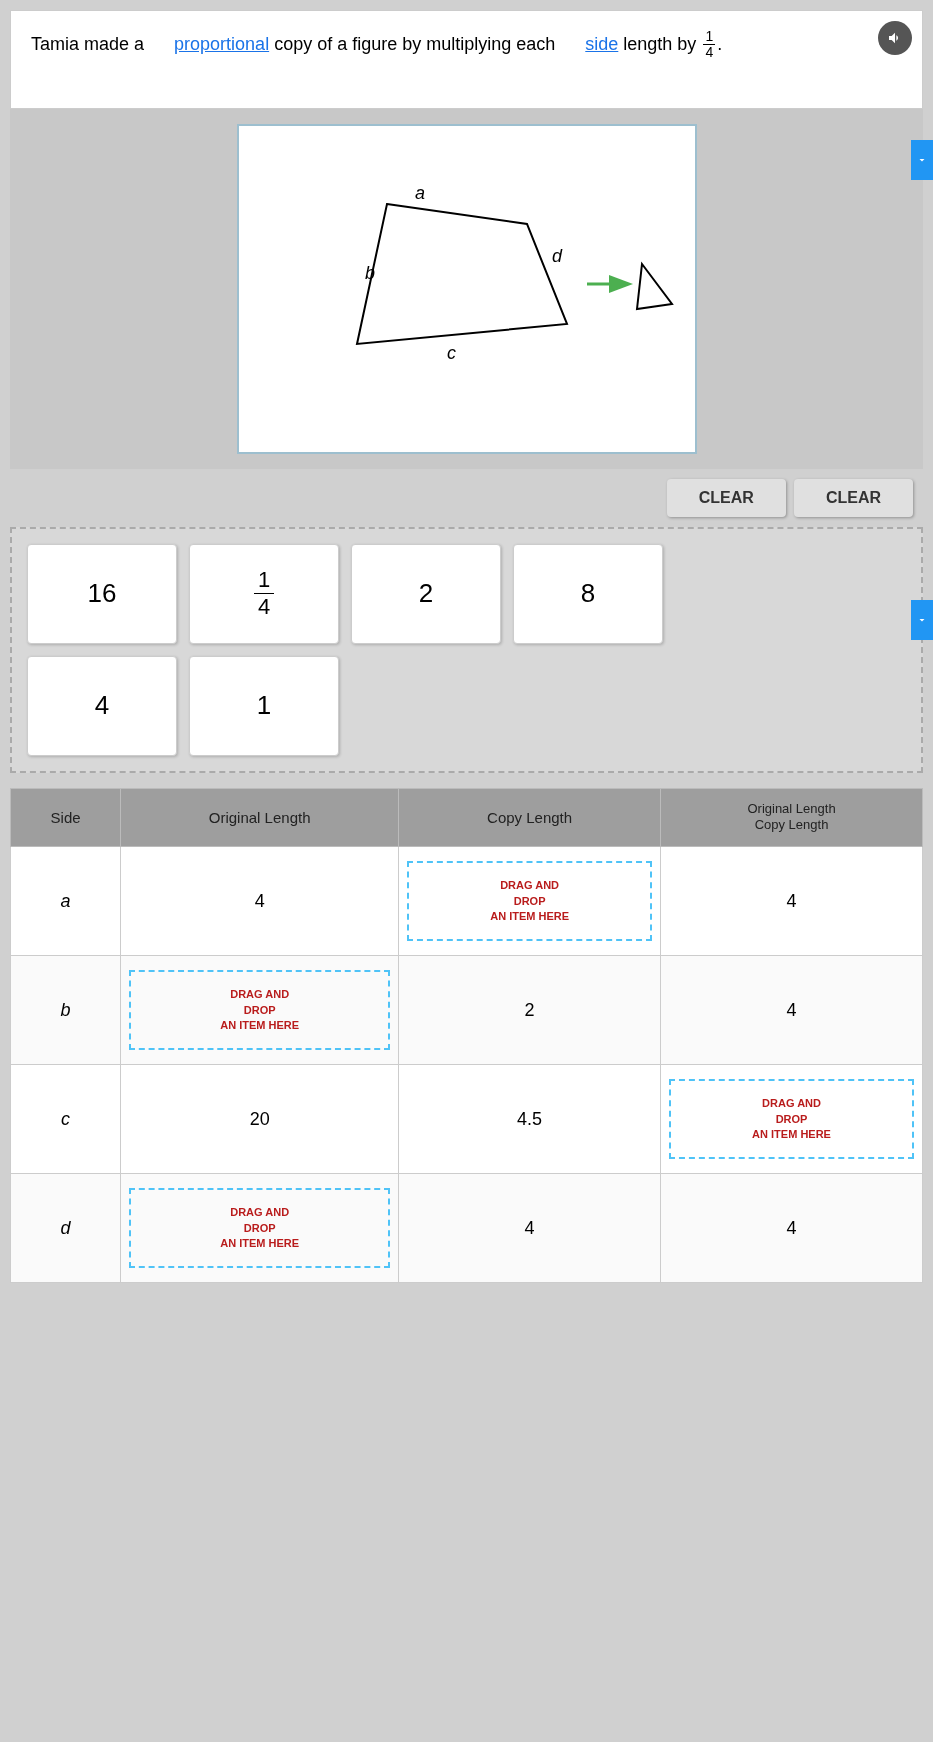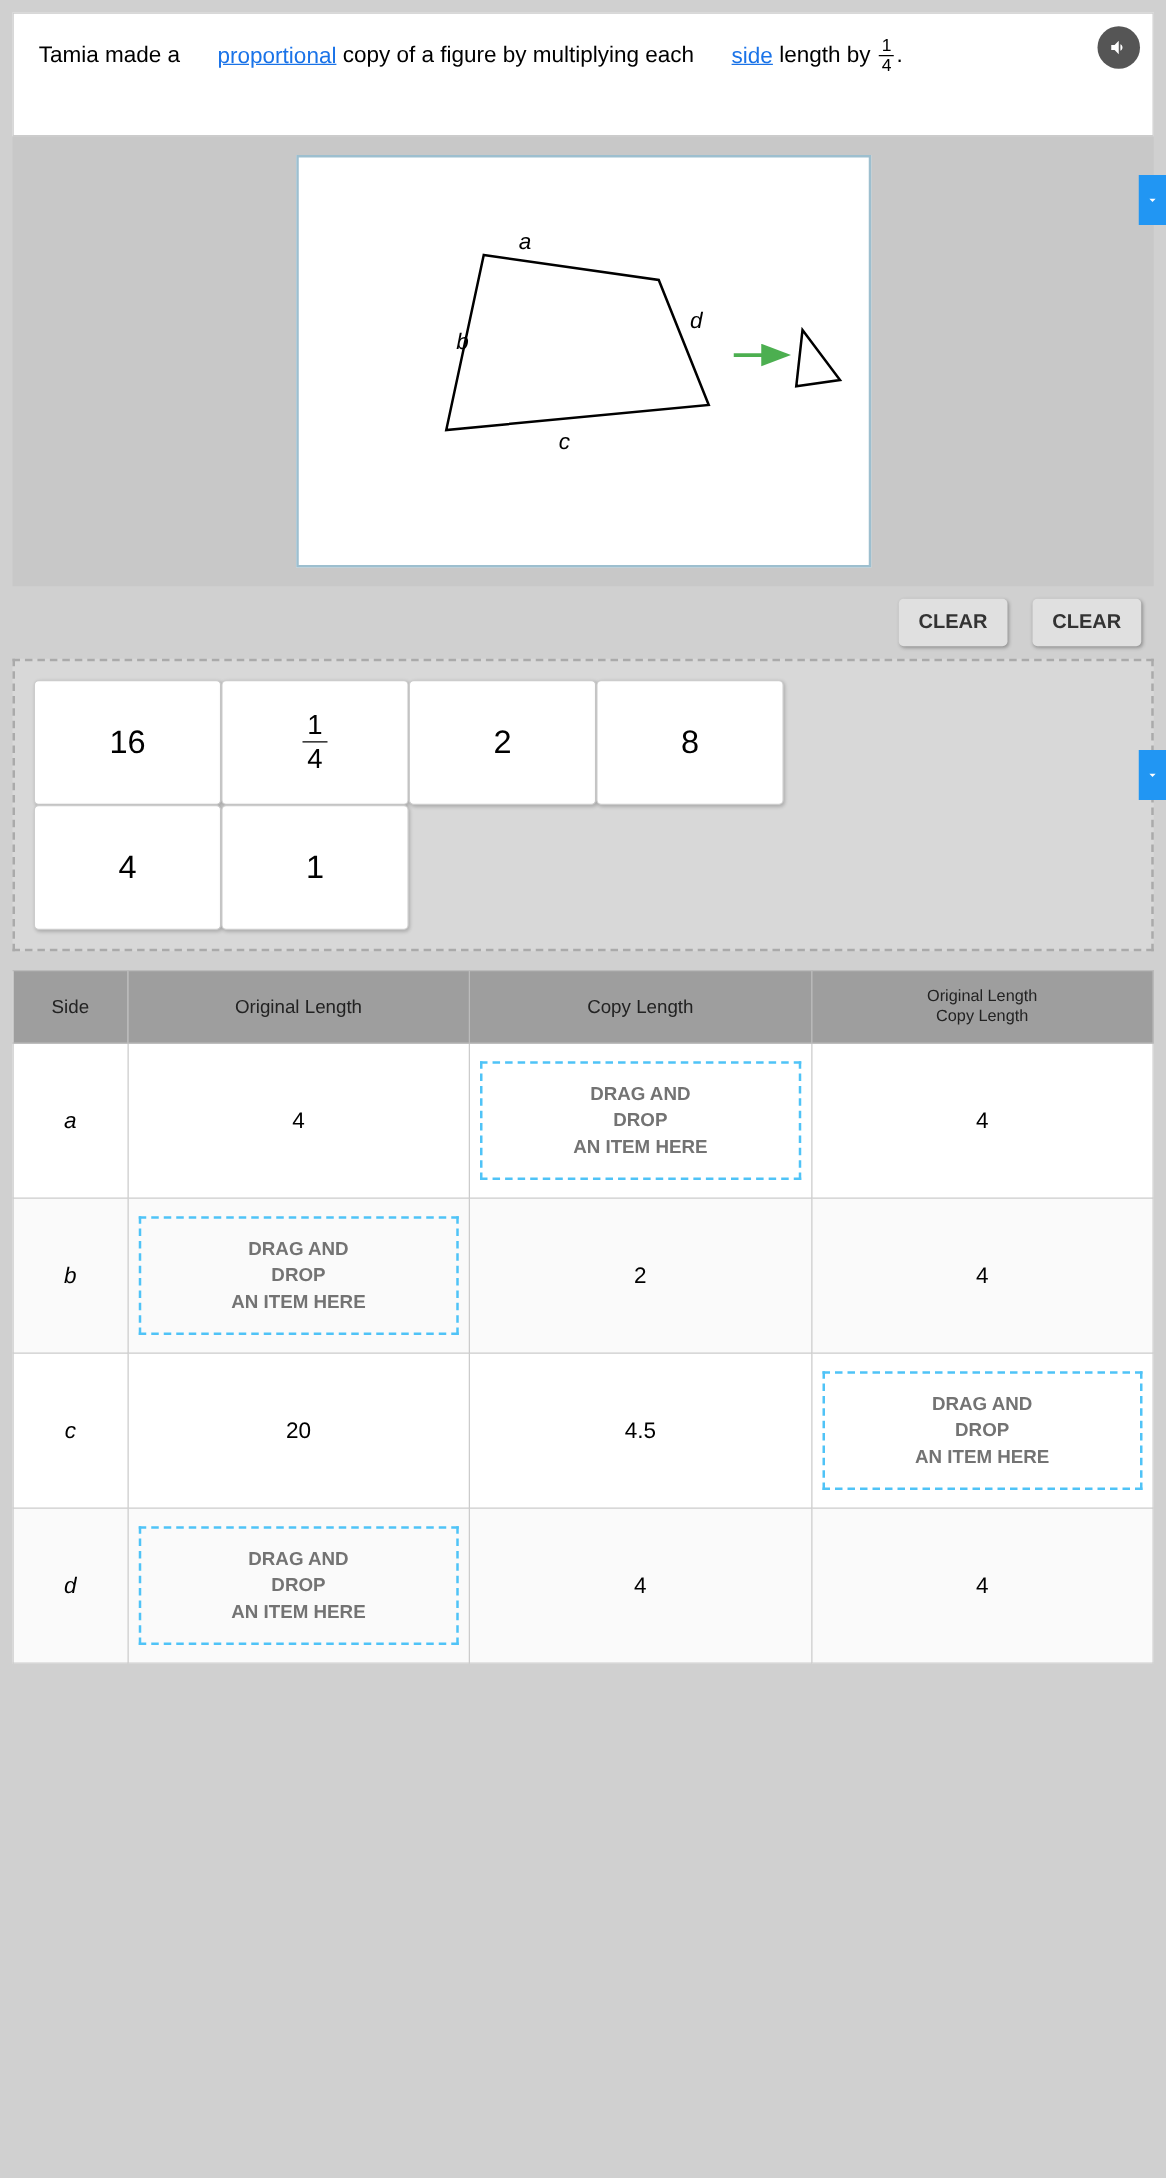--- a/index.html
+++ b/index.html
@@ -92,43 +92,43 @@
 
     
     .buttons-row {
       display: flex;
       justify-content: flex-end;
       gap: 8px;
       padding: 10px 20px;
       background: #d0d0d0;
     }
     .action-btn {
-      padding: 10px 16px;
+      padding: 10px 32px;
       font-size: 16px;
       font-weight: bold;
       border: none;
       border-radius: 4px;
       cursor: pointer;
       background: #e0e0e0;
       color: #333;
       box-shadow: 1px 1px 3px rgba(0,0,0,0.3);
-      margin-left: 12px;
     }
 
     
     .tiles-area {
       border: 2px dashed #aaa;
       margin: 0 10px 15px 10px;
       padding: 15px;
       background: #d8d8d8;
       min-height: 220px;
     }
     .tiles-grid {
       display: grid;
       grid-template-columns: repeat(4, 150px);
+      gap: 12px;
       justify-content: start;
     }
     .tile {
       background: white;
       border: 1px solid #ccc;
       border-radius: 4px;
       width: 150px;
       height: 100px;
       display: flex;
       align-items: center;
@@ -174,22 +174,22 @@
       border: 1px solid #ccc;
       text-align: center;
       padding: 14px 8px;
       font-size: 18px;
       min-height: 80px;
       vertical-align: middle;
     }
     tbody td.italic { font-style: italic; }
     .drop-zone {
       border: 2px dashed #4fc3f7;
-      color: #737373;
-      font-size: 15px;
+      color: #b91c1c;
+      font-size: 11px;
       font-weight: bold;
       text-align: center;
       padding: 14px 6px;
       min-height: 80px;
       display: flex;
       align-items: center;
       justify-content: center;
       line-height: 1.4;
     }
     tbody tr { background: white; }

